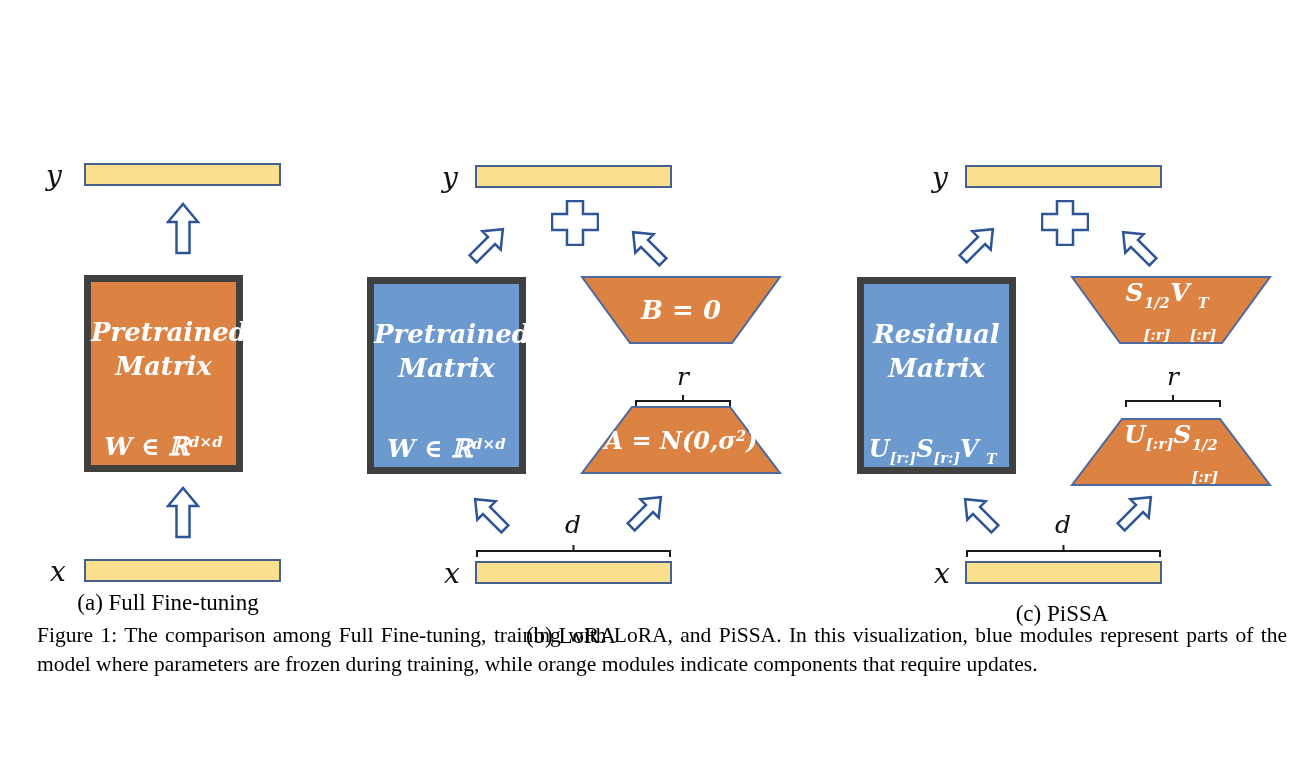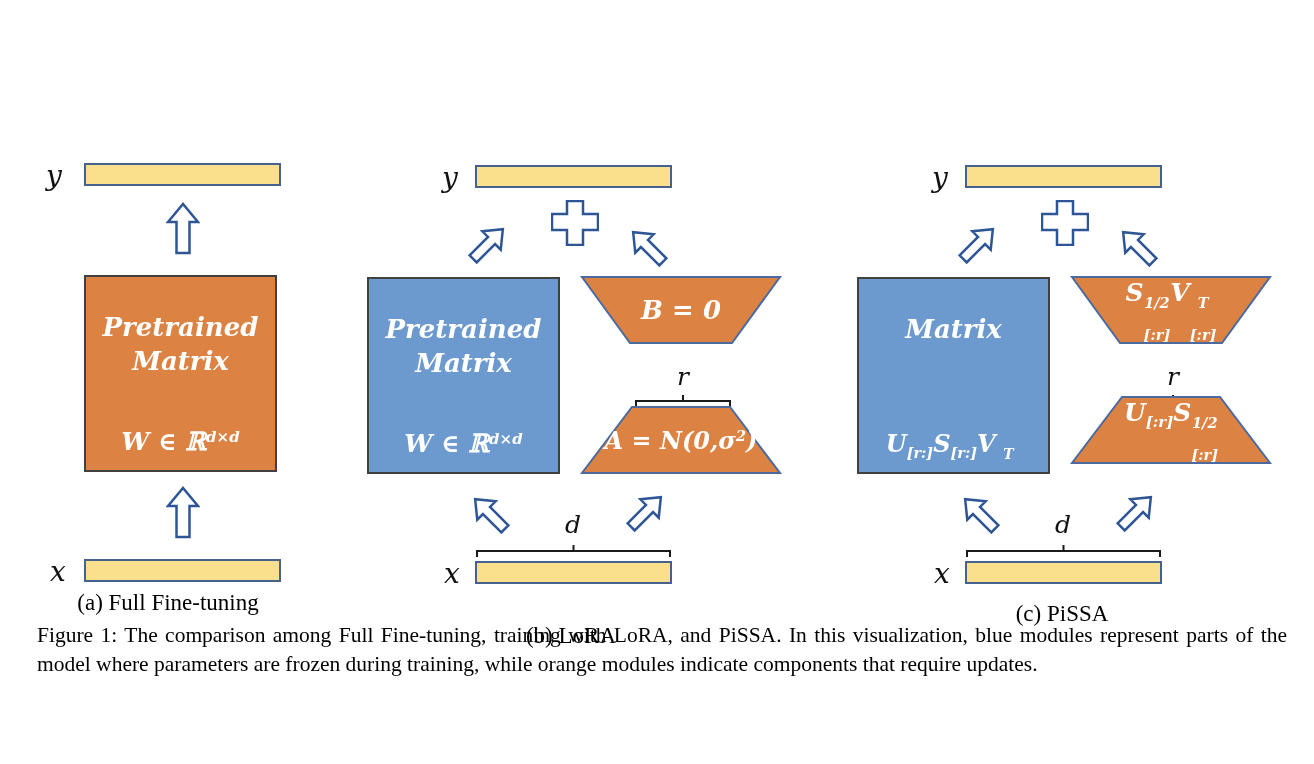--- a/index.html
+++ b/index.html
@@ -4,21 +4,21 @@
 <style>
   html,body{margin:0;padding:0;background:#ffffff;}
   .canvas{position:relative;width:1314px;height:764px;background:#ffffff;overflow:hidden;
           font-family:"Liberation Serif",serif;}
 
   
   .bar{position:absolute;width:197px;height:23px;background:#FAE08D;
        border:2px solid #47618F;box-sizing:border-box;}
 
   
-  .sq{position:absolute;width:193px;height:197px;border:2px solid #404040;
+  .sq{position:absolute;width:159px;height:197px;border:7px solid #404040;
       box-sizing:border-box;color:#ffffff;}
   .sq.orange{background:#DC8243;}
   .sq.blue{background:#6C99CE;}
   .sq-title{position:absolute;top:34px;left:0;right:0;text-align:center;
             font-family:"DejaVu Serif",serif;font-style:italic;font-weight:600;
             font-size:26px;line-height:1.3;}
   .sq-formula{position:absolute;top:122px;left:0;right:0;text-align:center;margin-top:28px;}
 
   
   .m{font-family:"DejaVu Serif",serif;font-style:italic;font-weight:600;color:#ffffff;
@@ -168,20 +168,21 @@
         </g>
     </svg>
     <svg class="icon" style="left:1115px;top:224px;" width="46" height="46" viewBox="0 0 46 46">
       <g transform="rotate(-45 23 23)">
           <polygon points="18,44 18,18 10,18 23,2 36,18 28,18 28,44" fill="#ffffff" stroke="#2E5596" stroke-width="2.5"></polygon>
         </g>
     </svg>
 
     <div class="sq blue" style="left:857px;top:277px;">
       <div class="sq-title">
+        <div>Residual</div>
         <div>Matrix</div>
       </div>
       <div class="sq-formula">
         <span class="m f24"><span>U</span><sub>[r:]</sub><span>S</span><sub>[r:]</sub><span>V</span><span class="stack">
               <span>T</span>
               <span>[r:]</span>
             </span></span>
       </div>
     </div>
 
@@ -198,21 +199,21 @@
               <span>[:r]</span>
             </span></span>
         </div>
     </div>
 
     <div class="dimlab" style="left:1158px;top:364px;">r</div>
     <svg class="icon" style="left:1124px;top:393px;" width="98" height="16" viewBox="0 0 98 16">
       <path d="M2 14 L2 8 L96 8 L96 14 M49 8 L49 2" fill="none" stroke="#1a1a1a" stroke-width="2"></path>
     </svg>
 
-    <div class="trap" style="left:1070px;top:395px;">
+    <div class="trap" style="left:1070px;top:417px;">
       <svg width="202" height="70" viewBox="0 0 202 70">
         <polygon points="52,2 150,2 200,68 2,68" fill="#DC8243" stroke="#4C6A9E" stroke-width="2"></polygon>
       </svg>
       <div class="txt">
           <span class="m f25"><span>U</span><sub>[:r]</sub><span>S</span><span class="stack">
               <span>1/2</span>
               <span>[:r]</span>
             </span></span>
         </div>
     </div>

